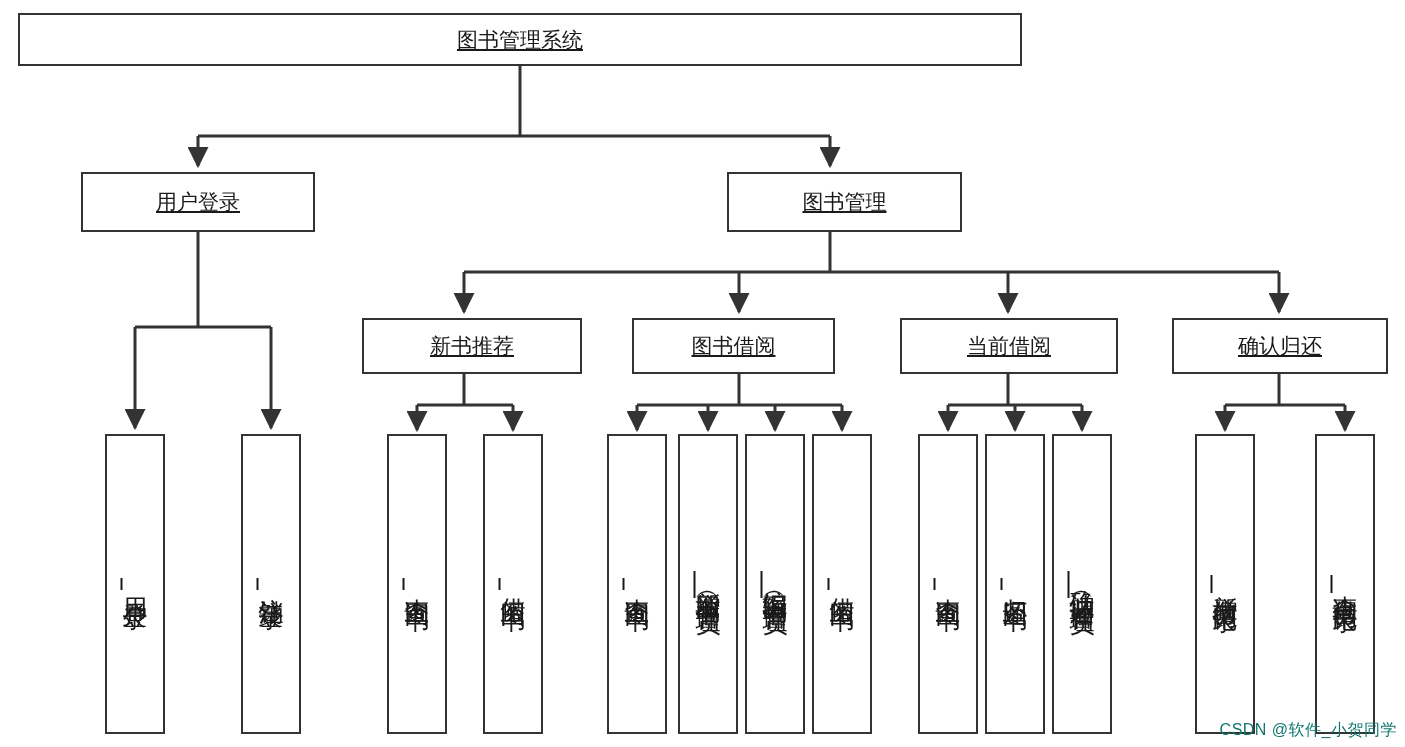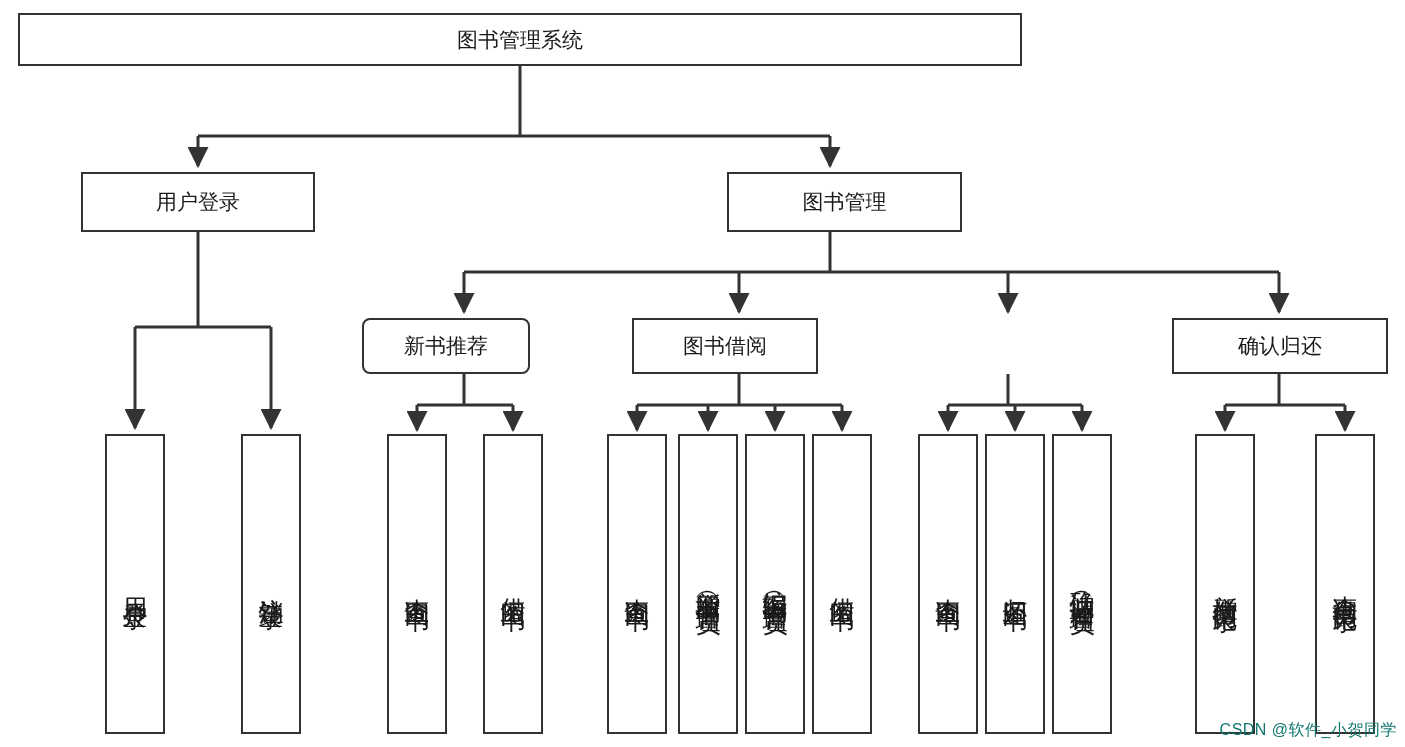--- a/index.html
+++ b/index.html
@@ -30,20 +30,21 @@
     display: flex;
     align-items: center;
     justify-content: center;
     overflow: hidden;
   }
   .node .label {
     color: #1a1a1a;
     text-align: right;
     line-height: 1.12;
     white-space: nowrap;
+    text-decoration: underline;
   }
   .node.horiz .label {
     font-size: 21px;
   }
   .node.vert {
     align-items: center;
     justify-content: center;
   }
   .node.vert .label {
     writing-mode: vertical-rl;
@@ -121,25 +122,28 @@
     <span class="label">图书管理系统</span>
   </div>
 
   <div class="node horiz" style="left:81px; top:172px; width:234px; height:60px;">
     <span class="label">用户登录</span>
   </div>
   <div class="node horiz" style="left:727px; top:172px; width:235px; height:60px;">
     <span class="label">图书管理</span>
   </div>
 
-  <div class="node horiz" style="left:362px; top:318px; width:168px; height:56px;border-radius:8px;">
+  <div class="node horiz" style="left:362px; top:318px; width:220px; height:56px;">
     <span class="label">新书推荐</span>
   </div>
-  <div class="node horiz" style="left:632px; top:318px; width:186px; height:56px;">
+  <div class="node horiz" style="left:632px; top:318px; width:203px; height:56px;">
     <span class="label">图书借阅</span>
+  </div>
+  <div class="node horiz" style="left:900px; top:318px; width:218px; height:56px;">
+    <span class="label">当前借阅</span>
   </div>
   <div class="node horiz" style="left:1172px; top:318px; width:216px; height:56px;">
     <span class="label">确认归还</span>
   </div>
 
   <div class="node vert" style="left:105px; top:434px; width:60px; height:300px;">
     <span class="label">用户登录</span>
   </div>
   <div class="node vert" style="left:241px; top:434px; width:60px; height:300px;">
     <span class="label">注销登录</span>

